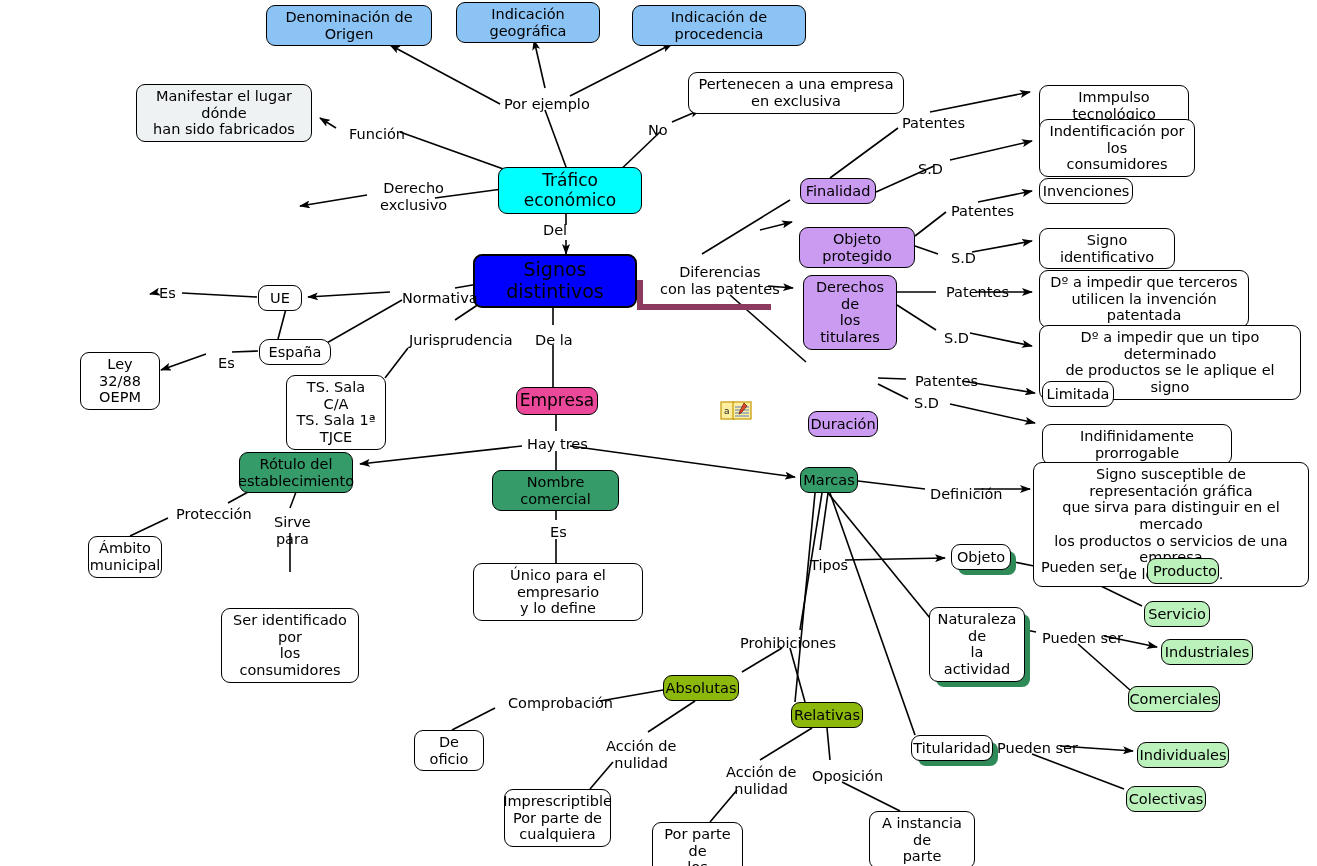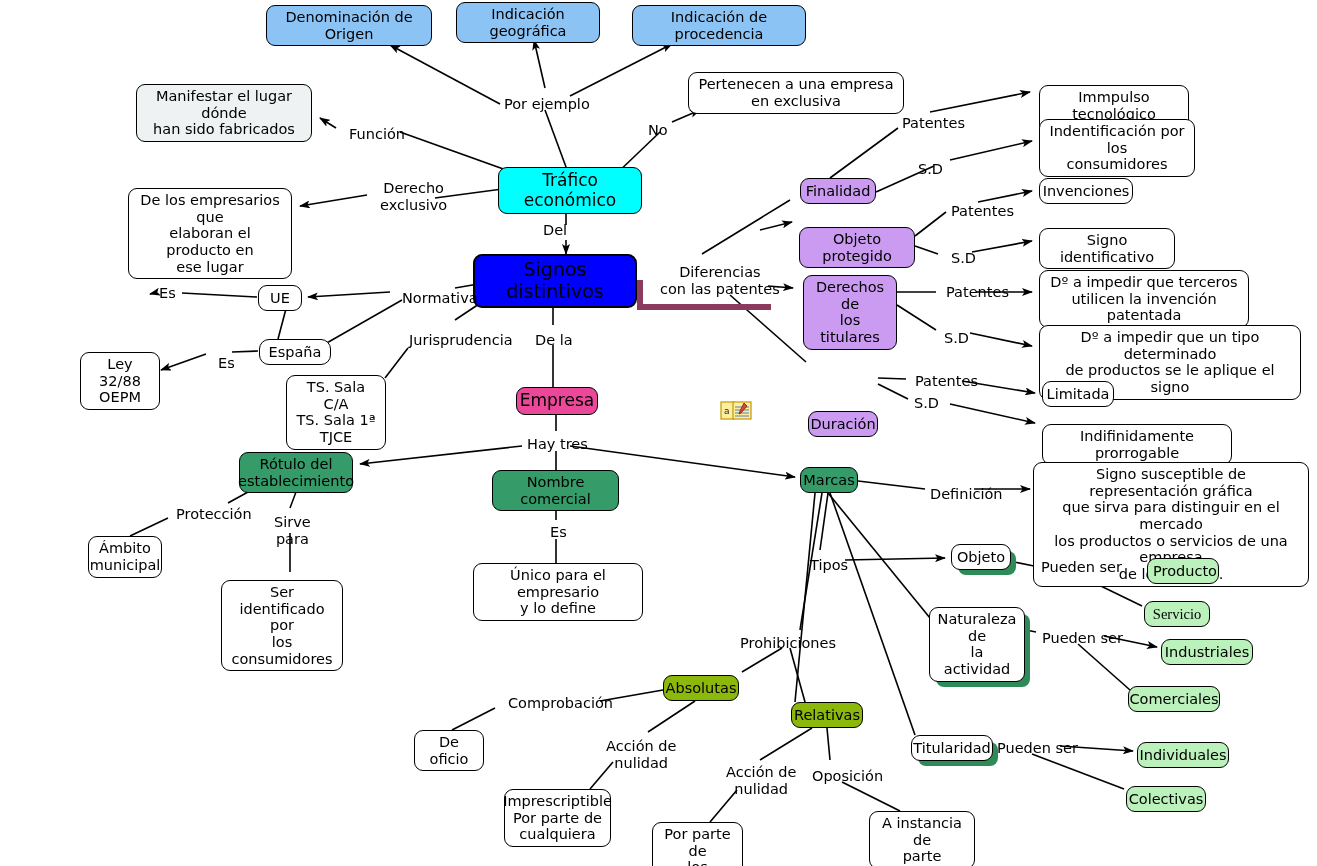--- a/index.html
+++ b/index.html
@@ -173,57 +173,54 @@
 consumidores</div>
     <div class="node n-white" style="left: 1039px; top: 178px; width: 94px; min-height: 26px;">Invenciones</div>
     <div class="node n-white" style="left: 1039px; top: 228px; width: 136px; min-height: 26px;">Signo identificativo</div>
     <div class="node n-white" style="left: 1039px; top: 270px; width: 210px; min-height: 45px;">Dº a impedir que terceros
 utilicen la invención patentada</div>
     <div class="node n-white" style="left: 1039px; top: 325px; width: 262px; min-height: 45px;">Dº a impedir que un tipo determinado
 de productos se le aplique el signo</div>
     <div class="node n-white" style="left: 1042px; top: 381px; width: 72px; min-height: 26px;">Limitada</div>
     <div class="node n-white" style="left: 1042px; top: 424px; width: 190px; min-height: 26px;">Indifinidamente prorrogable</div>
     <div class="node n-cyan" style="left: 498px; top: 167px; width: 144px; min-height: 28px;">Tráfico económico</div>
-    <div class="node n-white" style="left: 128px; top: 188px; width: 164px; min-height: 60px;">De los empresarios que
-elaboran el producto en
-ese lugar</div>
     <div class="node n-white" style="left: 258px; top: 285px; width: 44px; min-height: 26px;">UE</div>
     <div class="node n-white" style="left: 80px; top: 352px; width: 80px; min-height: 42px;">Ley 32/88
 OEPM</div>
     <div class="node n-white" style="left: 259px; top: 339px; width: 72px; min-height: 26px; border-radius: 10px;">España</div>
     <div class="node n-white" style="left: 286px; top: 375px; width: 100px; min-height: 58px;">TS. Sala C/A
 TS. Sala 1ª
 TJCE</div>
     <div class="node n-root" style="left: 473px; top: 254px; width: 164px; min-height: 32px;">Signos distintivos</div>
     <div class="node n-purple" style="left: 800px; top: 178px; width: 76px; min-height: 26px;">Finalidad</div>
     <div class="node n-purple" style="left: 799px; top: 227px; width: 116px; min-height: 26px;">Objeto protegido</div>
     <div class="node n-purple" style="left: 803px; top: 275px; width: 94px; min-height: 42px;">Derechos de
 los titulares</div>
     <div class="node n-purple" style="left: 808px; top: 366px; width: 70px; min-height: 26px; margin-top: 45px;">Duración</div>
     <div class="node n-dgreen" style="left: 516px; top: 387px; width: 82px; min-height: 26px;">Empresa</div>
     <div class="node n-mgreen" style="left: 239px; top: 452px; width: 114px; min-height: 40px;">Rótulo del
 establecimiento</div>
     <div class="node n-mgreen" style="left: 492px; top: 470px; width: 127px; min-height: 26px;">Nombre comercial</div>
     <div class="node n-mgreen" style="left: 800px; top: 467px; width: 58px; min-height: 26px;">Marcas</div>
     <div class="node n-white" style="left: 88px; top: 536px; width: 74px; min-height: 42px; text-align: center;">Ámbito
 municipal</div>
-    <div class="node n-white" style="left: 221px; top: 580px; width: 122px; min-height: 42px;">Ser identificado por
+    <div class="node n-white" style="left: 221px; top: 608px; width: 138px; min-height: 42px;">Ser identificado por
 los consumidores</div>
     <div class="node n-white" style="left: 473px; top: 563px; width: 170px; min-height: 42px;">Único para el empresario
 y lo define</div>
     <div class="node n-white" style="left: 1033px; top: 462px; width: 276px; min-height: 78px;">Signo susceptible de representación gráfica
 que sirva para distinguir en el mercado
 los productos o servicios de una empresa
 de los de otra.</div>
     <div class="node n-shadow" style="left: 951px; top: 544px; width: 60px; min-height: 26px;">Objeto</div>
     <div class="node n-shadow" style="left: 929px; top: 607px; width: 96px; min-height: 42px;">Naturaleza de
 la actividad</div>
     <div class="node n-shadow" style="left: 911px; top: 735px; width: 82px; min-height: 26px;">Titularidad</div>
     <div class="node n-lgreen" style="left: 1147px; top: 558px; width: 72px; min-height: 26px; padding-left: 12px;">Producto</div>
-    <div class="node n-lgreen" style="left: 1144px; top: 601px; width: 66px; min-height: 26px; font-family: Liberation Serif, serif;">Servicio</div>
+    <div class="node n-lgreen" style="left: 1144px; top: 601px; width: 66px; min-height: 26px;">Servicio</div>
     <div class="node n-lgreen" style="left: 1161px; top: 639px; width: 92px; min-height: 26px;">Industriales</div>
     <div class="node n-lgreen" style="left: 1128px; top: 686px; width: 92px; min-height: 26px;">Comerciales</div>
     <div class="node n-lgreen" style="left: 1137px; top: 742px; width: 92px; min-height: 26px;">Individuales</div>
     <div class="node n-lgreen" style="left: 1126px; top: 786px; width: 80px; min-height: 26px;">Colectivas</div>
     <div class="node n-olive" style="left: 663px; top: 675px; width: 76px; min-height: 26px;">Absolutas</div>
     <div class="node n-olive" style="left: 791px; top: 702px; width: 72px; min-height: 26px;">Relativas</div>
     <div class="node n-white" style="left: 414px; top: 730px; width: 70px; min-height: 26px;">De oficio</div>
     <div class="node n-white" style="left: 504px; top: 789px; width: 107px; min-height: 58px;">Imprescriptible
 Por parte de
 cualquiera</div>

